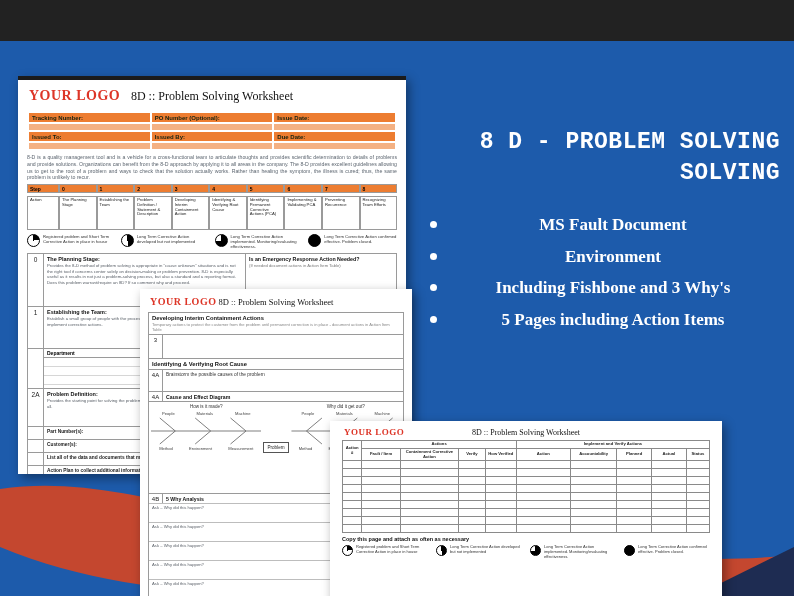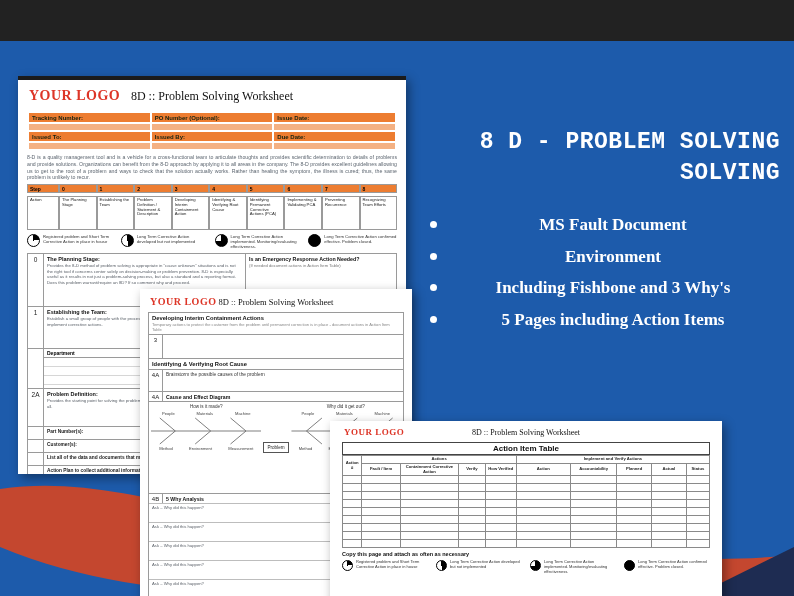--- a/index.html
+++ b/index.html
@@ -349,21 +349,20 @@
     </div>
     <div class="p2-footer">Page 3 of 8</div>
   </div>
 
   <div class="page page3">
     <div class="p3-header">
       <span class="logo">YOUR LOGO</span>
       <span class="doc-title">8D :: Problem Solving Worksheet</span>
     </div>
 
-    <div class="ait-title">Action Item Table</div>
 
     <table class="ait">
       <colgroup>
         <col style="width:5%">
           <col style="width:10%">
           <col style="width:15%">
           <col style="width:7%">
           <col style="width:8%">
         <col style="width:14%">
           <col style="width:12%">

